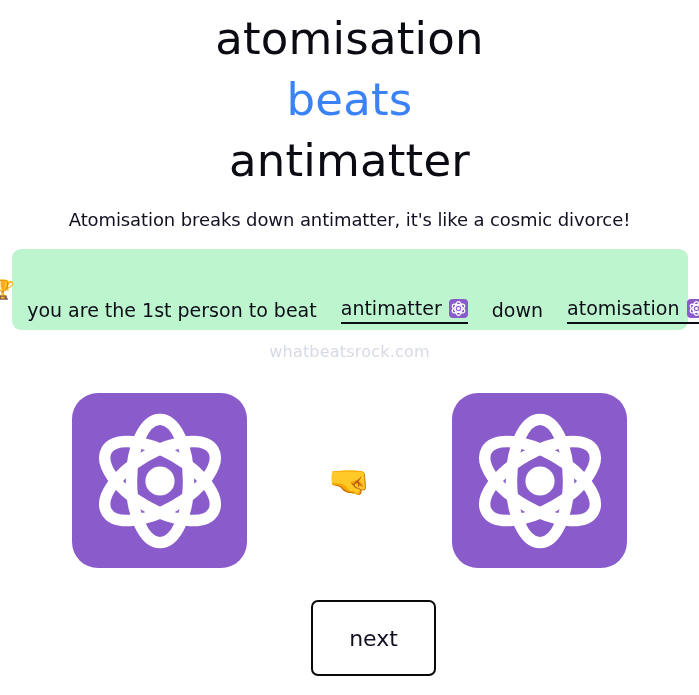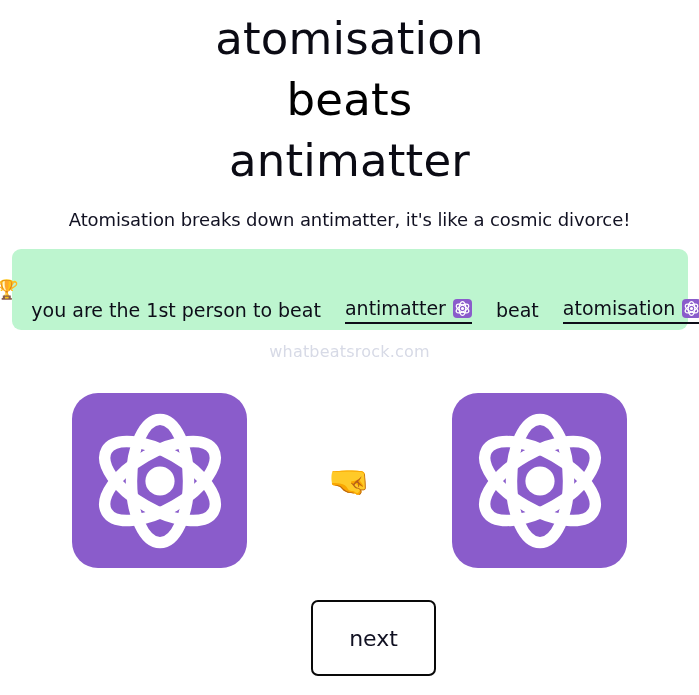--- a/index.html
+++ b/index.html
@@ -34,21 +34,21 @@
   .title-line {
     display: block;
     font-family: "DejaVu Sans", "Liberation Sans", sans-serif;
     font-size: 45px;
     line-height: 61px;
     font-weight: 400;
     letter-spacing: 0.2px;
     color: #0b0b14;
   }
   .title-line.accent {
-    color: #000000;
+    color: #3b82f6;
     text-align: center;
   }
 
   
   .subtitle {
     margin-top: 14px;
     width: 100%;
     text-align: center;
     font-size: 18px;
     line-height: 30px;
@@ -191,21 +191,21 @@
           <svg viewBox="0 0 64 64" aria-hidden="true">
             <g fill="none" stroke="#ffffff" stroke-width="4.2">
               <ellipse cx="32" cy="32" rx="11" ry="23.5"></ellipse>
               <ellipse cx="32" cy="32" rx="11" ry="23.5" transform="rotate(60 32 32)"></ellipse>
               <ellipse cx="32" cy="32" rx="11" ry="23.5" transform="rotate(120 32 32)"></ellipse>
             </g>
             <circle cx="32" cy="32" r="5.2" fill="#ffffff"></circle>
           </svg>
         </span>
       </span>&nbsp;
-      <span>beat</span>&nbsp;
+      <span>down</span>&nbsp;
       <span class="word-chip">
         <span class="w">atomisation</span>
         <span class="mini-atom">
           <svg viewBox="0 0 64 64" aria-hidden="true">
             <g fill="none" stroke="#ffffff" stroke-width="4.2">
               <ellipse cx="32" cy="32" rx="11" ry="23.5"></ellipse>
               <ellipse cx="32" cy="32" rx="11" ry="23.5" transform="rotate(60 32 32)"></ellipse>
               <ellipse cx="32" cy="32" rx="11" ry="23.5" transform="rotate(120 32 32)"></ellipse>
             </g>
             <circle cx="32" cy="32" r="5.2" fill="#ffffff"></circle>

